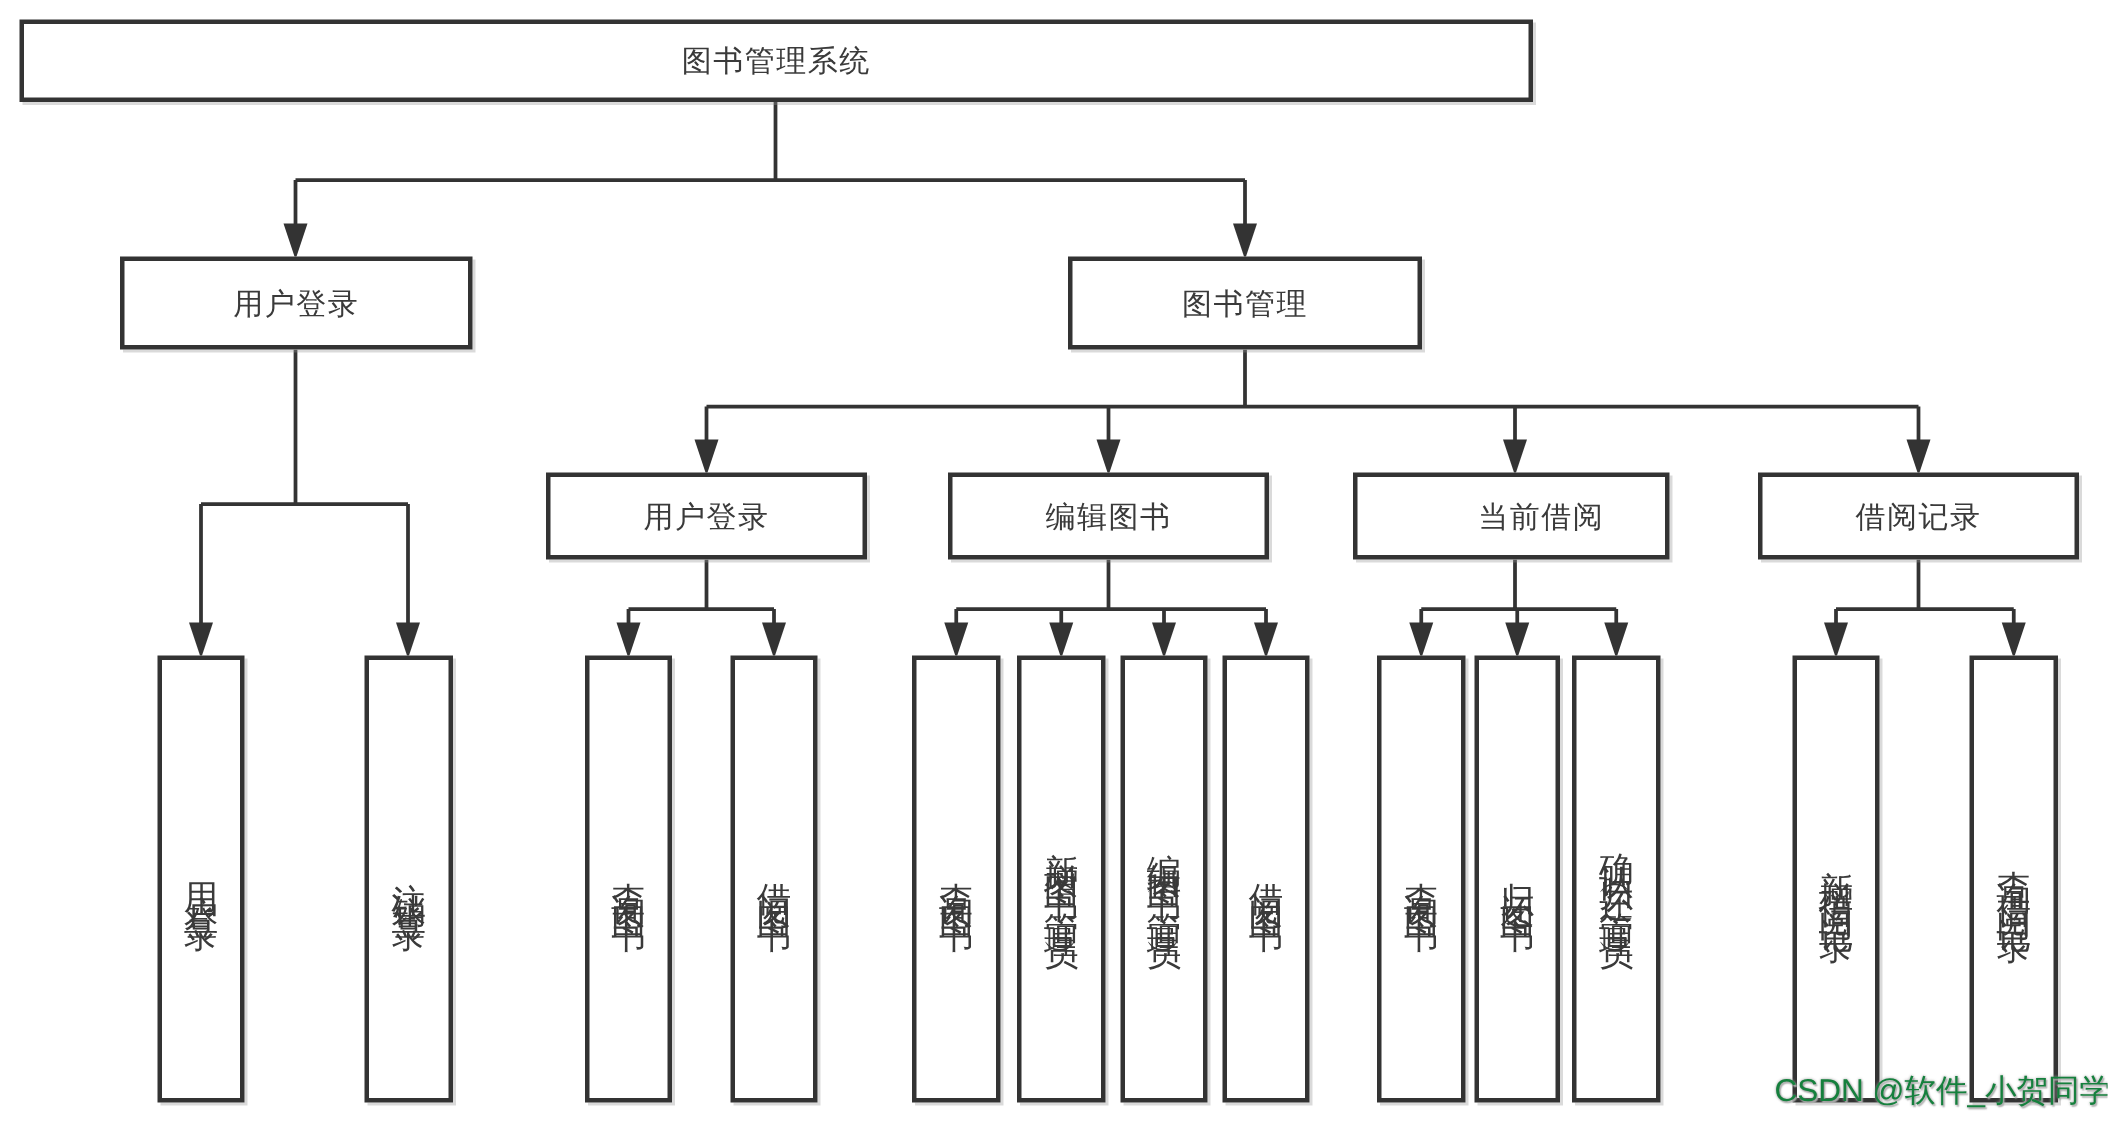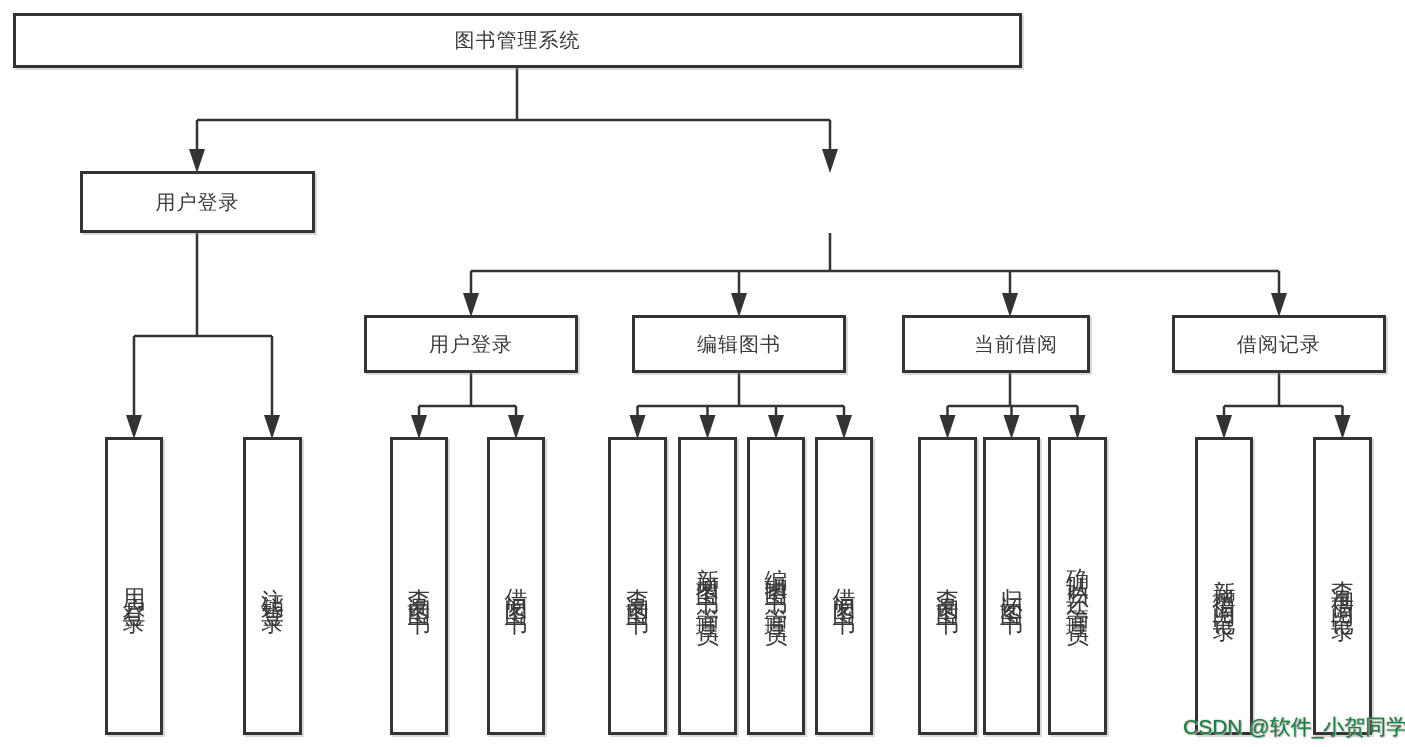--- a/index.html
+++ b/index.html
@@ -86,24 +86,25 @@
       <polygon points="1003.5,415 1019.5,415 1011.5,439"></polygon>
       <polygon points="1069.5,415 1085.5,415 1077.5,439"></polygon>
       <polygon points="1216,415 1232,415 1224,439"></polygon>
       <polygon points="1334.5,415 1350.5,415 1342.5,439"></polygon>
     </g>
   </svg>
 
   <div class="node" style="left:13px; top:13px; width:1009px; height:55px;">图书管理系统</div>
 
   <div class="node" style="left:80px; top:171px; width:235px; height:62px;">用户登录</div>
+  <div class="node" style="left:712px; top:171px; width:236px; height:62px;">图书管理</div>
 
   <div class="node" style="left:364px; top:315px; width:214px; height:58px;">用户登录</div>
   <div class="node" style="left:632px; top:315px; width:214px; height:58px;">编辑图书</div>
-  <div class="node" style="left:902px; top:315px; width:188px; height:58px;padding-left:40px;">当前借阅</div>
+  <div class="node" style="left:902px; top:315px; width:211px; height:58px;padding-left:40px;">当前借阅</div>
   <div class="node" style="left:1172px; top:315px; width:214px; height:58px;">借阅记录</div>
 
   <div class="node vert" style="left:105px; top:437px; width:58px; height:298px;">
     <span>用户登录</span>
   </div>
   <div class="node vert" style="left:243px; top:437px; width:59px; height:298px;">
     <span>注销登录</span>
   </div>
   <div class="node vert" style="left:390px; top:437px; width:58px; height:298px;">
     <span>查询图书</span>

